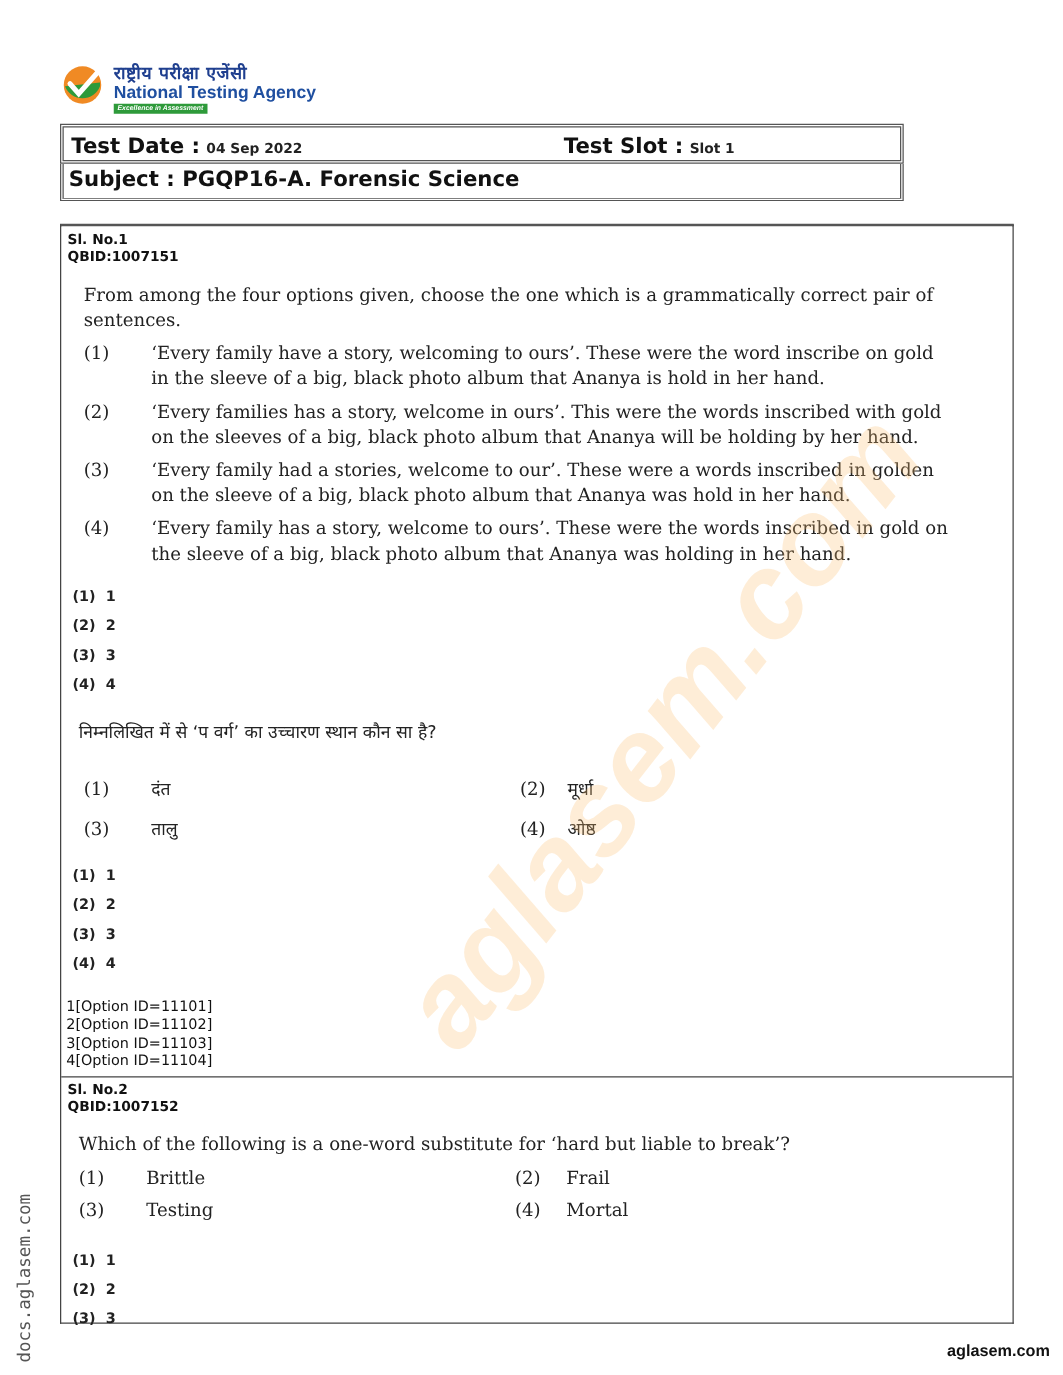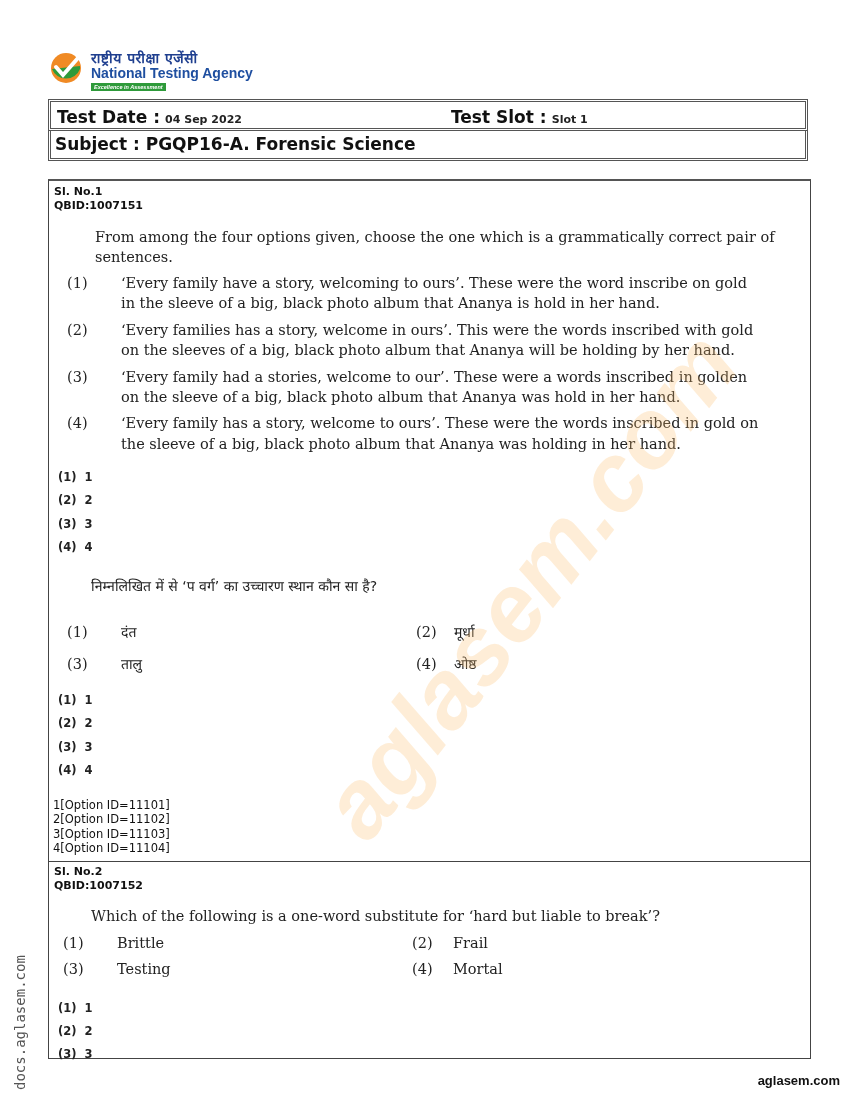--- a/index.html
+++ b/index.html
@@ -9,34 +9,34 @@
     font-family: "DejaVu Serif", serif;
   }
   
   .logo { position: absolute; left: 50px; top: 48px; height: 46px; }
   .logo-mark { position: absolute; left: 0; top: 4px; width: 32px; height: 32px; }
   .logo-hindi { position: absolute; left: 41px; top: 0px; font-family: "DejaVu Sans", sans-serif; font-size: 14px; font-weight: bold; color: #1f3f8f; white-space: nowrap; letter-spacing: 0.5px; }
   .logo-eng { position: absolute; left: 41px; top: 17px; font-family: "Liberation Sans", sans-serif; font-size: 14px; font-weight: bold; color: #1f4fa0; white-space: nowrap; }
   .logo-tag { position: absolute; left: 41px; top: 35px; background: #2e9a3a; color: #fff; font-family: "Liberation Sans", sans-serif; font-size: 5.5px; font-style: italic; font-weight: bold; padding: 0 3px; line-height: 8px; white-space: nowrap; }
 
   
-  .hbox { position: absolute; left: 48px; width: 760px; border: 3px double #555; box-sizing: border-box; font-family: "DejaVu Sans", sans-serif; text-align: right; }
+  .hbox { position: absolute; left: 48px; width: 675px; border: 3px double #555; box-sizing: border-box; font-family: "DejaVu Sans", sans-serif; text-align: right; }
   .hbox-date { top: 99px; height: 32px; }
   .hbox-subj { top: 131px; height: 30px; border-top: none; }
   .hlabel { font-size: 17px; font-weight: bold; color: #111; }
   .hval { font-size: 11px; font-weight: bold; color: #222; }
   .date-wrap { position: absolute; left: 6px; top: 5px; white-space: nowrap; }
   .slot-wrap { position: absolute; left: 400px; top: 5px; white-space: nowrap; }
   .subj-wrap { position: absolute; left: 4px; top: 3px; white-space: nowrap; font-size: 17px; font-weight: bold; }
 
   
   .qbox { position: absolute; left: 48px; top: 179px; width: 763px; height: 880px; border: 1px solid #444; border-top: 2px solid #555; box-sizing: border-box; }
   .qdivider { position: absolute; left: 0; right: 0; top: 680px; border-top: 1.5px solid #444; }
   .meta { position: absolute; left: 5px; font-family: "DejaVu Sans", sans-serif; font-size: 11px; font-weight: bold; line-height: 14px; color: #111; }
-  .qtext { position: absolute; font-size: 14.5px; line-height: 20px; color: #222; margin-left: 28px; }
+  .qtext { position: absolute; font-size: 14.5px; line-height: 20px; color: #222; }
   .opt-num { position: absolute; font-size: 14.5px; color: #222; }
   .opt-text { position: absolute; font-size: 14.5px; line-height: 20px; color: #222; }
   .ans { position: absolute; left: 9px; font-family: "DejaVu Sans", sans-serif; font-size: 11.5px; font-weight: bold; color: #222; white-space: pre; }
   .optid { position: absolute; left: 4px; font-family: "DejaVu Sans", sans-serif; font-size: 11.5px; line-height: 14.5px; color: #111; white-space: nowrap; }
   .hindi { font-family: "DejaVu Sans", sans-serif; font-size: 14px; }
 
   
   .watermark { position: absolute; left: 225px; top: 530px; transform: rotate(-52deg); transform-origin: center; font-family: "Liberation Sans", sans-serif; font-weight: bold; font-style: italic; font-size: 96px; color: rgba(250, 190, 110, 0.28); white-space: nowrap; pointer-events: none; }
 
   .side-wm { position: absolute; left: 12px; top: 1090px; transform: rotate(-90deg); transform-origin: left top; font-family: "DejaVu Sans Mono", monospace; font-size: 14px; color: #555; white-space: nowrap; }

